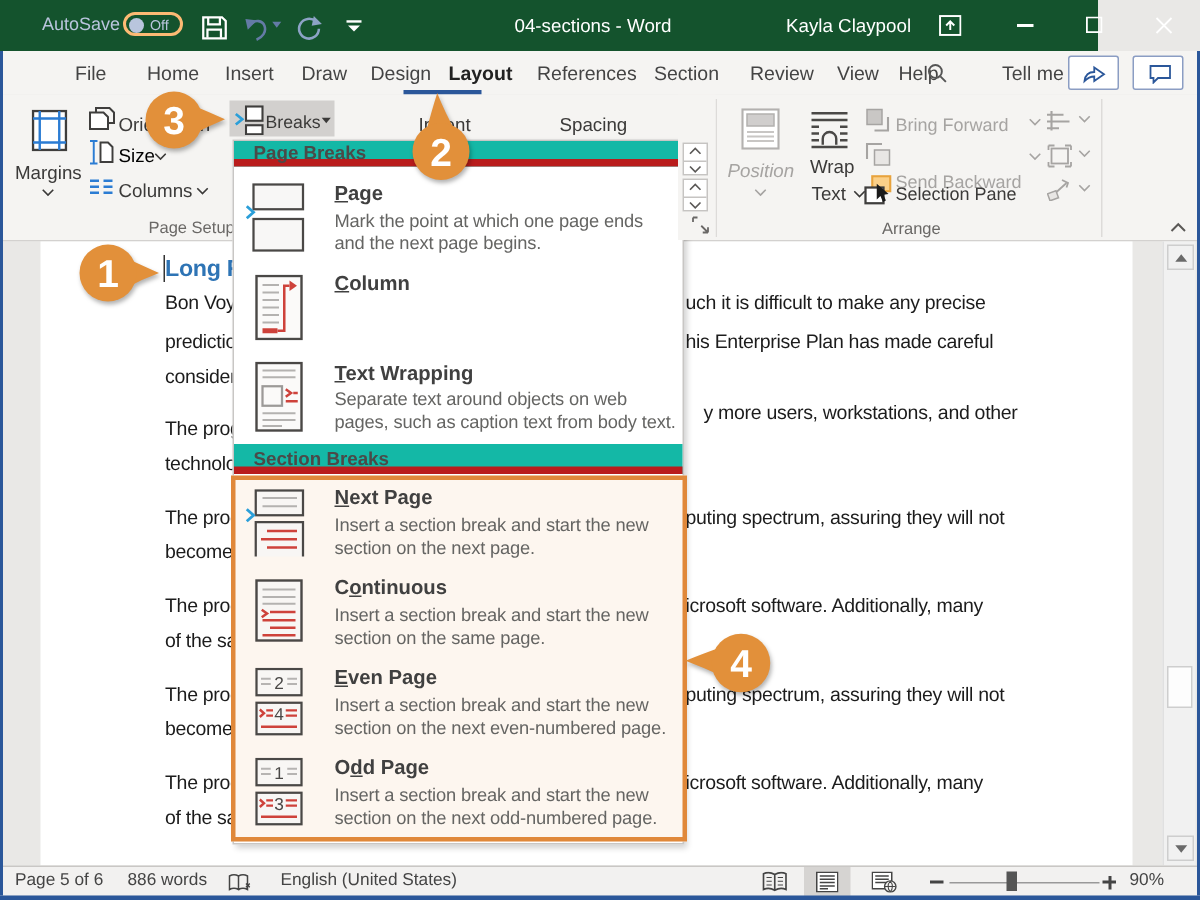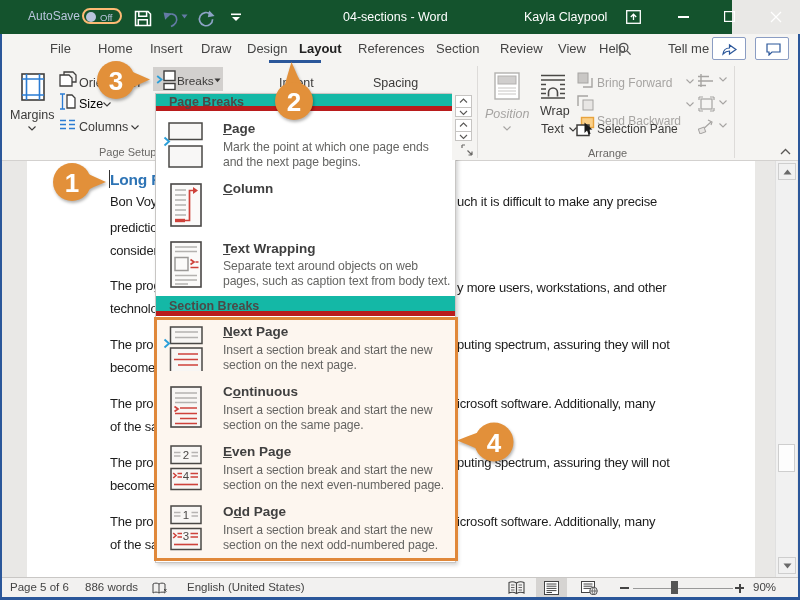--- a/index.html
+++ b/index.html
@@ -253,23 +253,24 @@
         <path d="M1 6 L5.5 1.5 L10 6" fill="none" stroke="#5a5856" stroke-width="1.3"></path>
       </svg>
   </div>
   <div id="doc">
       <div id="page"></div>
     <div class="dl" style="left:110px;top:10px;font-size:15.5px;font-weight:bold;color:#2e74b5;">Long Range</div>
     <div class="abs" style="left:108.5px;top:9px;width:1px;height:18px;background:#333;"></div>
     <div class="dl" style="left:110px;top:33px;">Bon Voyage</div>
     <div class="dl" style="left:457px;top:33px;">uch it is difficult to make any precise</div>
     <div class="dl" style="left:110px;top:58.5px;">predictions</div>
+    <div class="dl" style="left:457px;top:58.5px;">his Enterprise Plan has made careful</div>
     <div class="dl" style="left:110px;top:82px;">considerat</div>
     <div class="dl" style="left:110px;top:117px;">The prog</div>
-    <div class="dl" style="left:457px;top:119px;">y more users, workstations, and other</div>
+    <div class="dl" style="left:457px;top:106px;padding-left:12px;">y more users, workstations, and other</div>
     <div class="dl" style="left:110px;top:140px;">technolog</div>
     <div class="dl" style="left:110px;top:176px;">The prog</div>
     <div class="dl" style="left:457px;top:176px;">puting spectrum, assuring they will not</div>
     <div class="dl" style="left:110px;top:199px;">become</div>
     <div class="dl" style="left:110px;top:235px;">The prog</div>
     <div class="dl" style="left:457px;top:235px;">icrosoft software. Additionally, many</div>
     <div class="dl" style="left:110px;top:258px;">of the sa</div>
     <div class="dl" style="left:110px;top:294px;">The prog</div>
     <div class="dl" style="left:457px;top:294px;">puting spectrum, assuring they will not</div>
     <div class="dl" style="left:110px;top:317px;">become</div>

